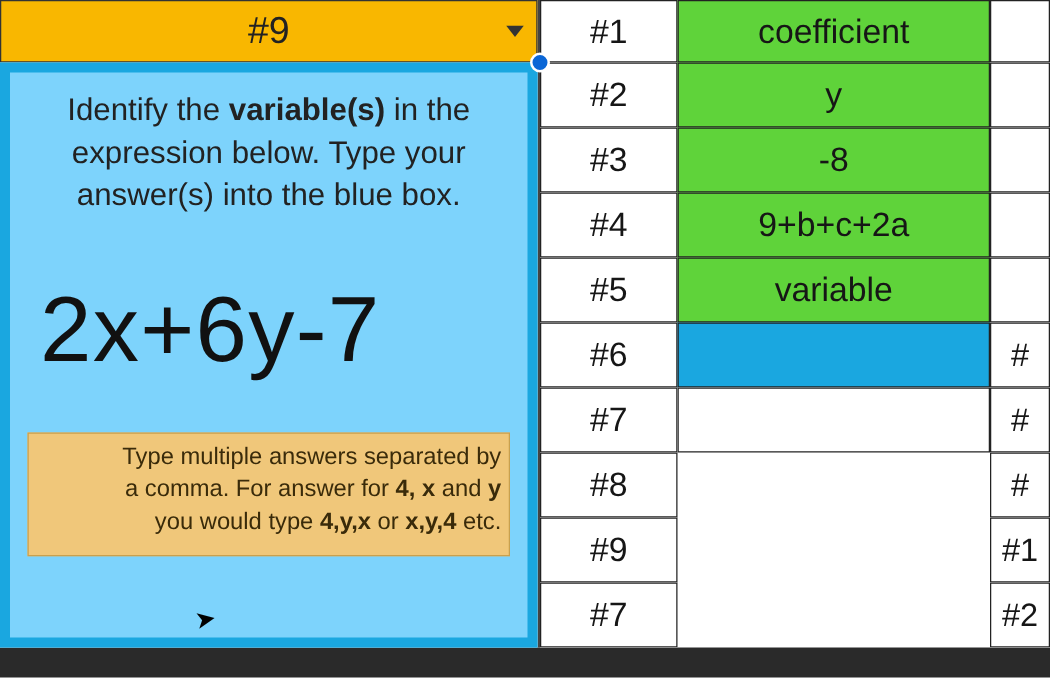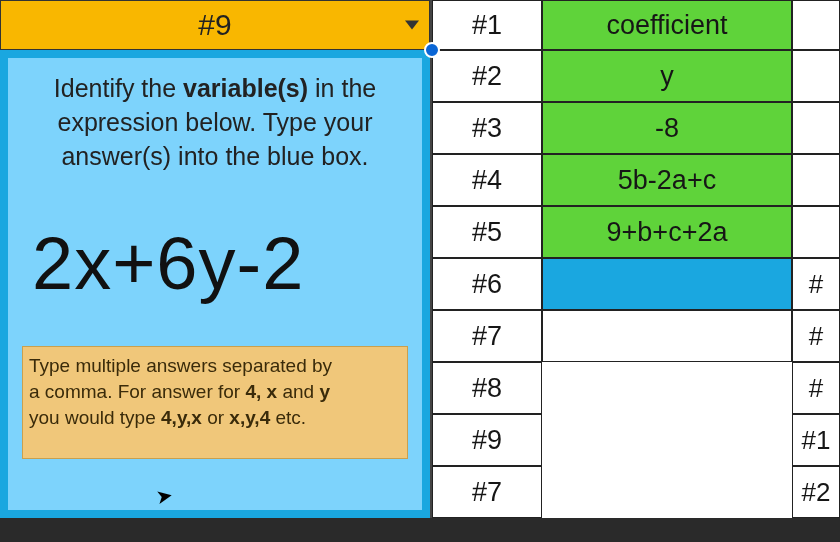--- a/index.html
+++ b/index.html
@@ -70,23 +70,23 @@
       margin-top: 48px;
       margin-bottom: 40px;
       font-weight: 400;
       padding-left: 4px;
     }
     .hint {
       background: #f0c77a;
       border: 1px solid #c9a04e;
       font-size: 19px;
       line-height: 1.35;
-      text-align: left;
+      text-align: right;
       color: #3a2b0a;
-      padding: 6px 6px 28px 6px;
+      padding: 6px 6px 14px 6px;
       margin: 0 -6px -2px -6px;
     }
     .hint b { font-weight: 700; }
     .cursor {
       position: absolute;
       left: 148px;
       bottom: 2px;
       font-size: 20px;
       color: #000;
       transform: rotate(-10deg);
@@ -138,21 +138,21 @@
     <div class="header-cell">
       <span>#9</span>
       <span class="dropdown-arrow"></span>
     </div>
 
     <div class="question-panel">
       <div class="instructions">
         <span>Identify the </span><b>variable(s)</b><span> in the expression below. Type your answer(s) into the blue box.</span>
       </div>
 
-      <div class="expression">2x+6y-2</div>
+      <div class="expression">2x+6y-7</div>
 
       <div class="hint">
         <span>Type multiple answers separated by</span><br>
         <span>a comma. For answer for </span><b>4, x</b><span> and </span><b>y</b><br>
         <span>you would type </span><b>4,y,x</b><span> or </span><b>x,y,4</b><span> etc.</span>
       </div>
 
       <span class="cursor">➤</span>
     </div>
   </div>
@@ -196,24 +196,24 @@
       <div class="cell row-h green">
           <span>coefficient</span>
         </div>
       <div class="cell row-n green">
           <span>y</span>
         </div>
       <div class="cell row-n green">
           <span>-8</span>
         </div>
       <div class="cell row-n green">
-          <span>5b-2a+c</span>
-        </div>
-      <div class="cell row-n green">
           <span>9+b+c+2a</span>
+        </div>
+      <div class="cell row-n green">
+          <span>variable</span>
         </div>
       <div class="cell row-n blue">
           <span></span>
         </div>
       <div class="cell row-n">
           <span></span>
         </div>
     </div>
 
     <div class="col col-extra">

